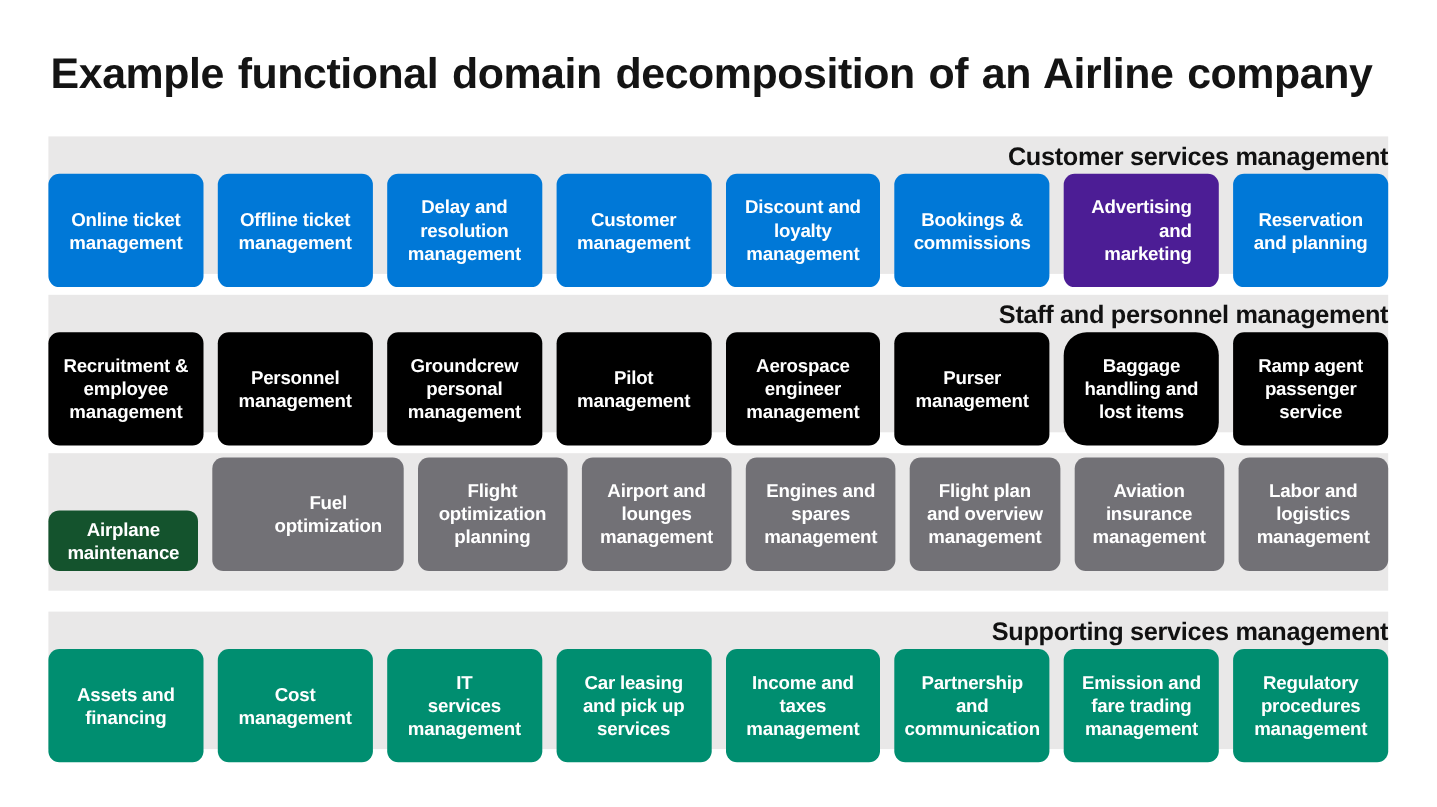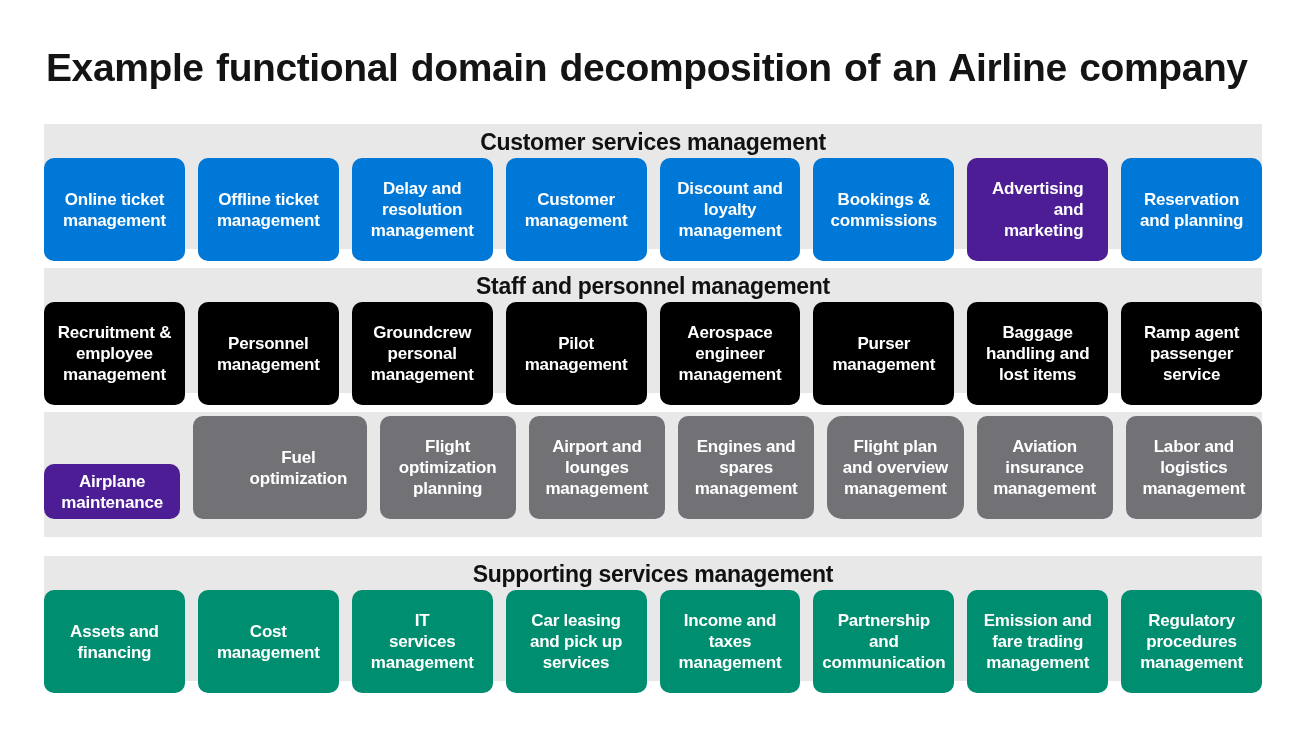--- a/index.html
+++ b/index.html
@@ -36,21 +36,21 @@
   }
   .band {
     height: 125px;
     margin-bottom: 19px;
     background: var(--band-bg, #E9E8E8);
     box-sizing: border-box;
     padding-top: 3px;
   }
   .band-header {
     display: block;
-    text-align: center;
+    text-align: right;
     font-size: 23px;
     line-height: 30px;
     font-weight: 700;
     letter-spacing: -0.3px;
     color: var(--header-text, #111111);
   }
   .boxes {
     display: flex;
     gap: 13px;
     margin-top: 1px;
@@ -114,44 +114,44 @@
           <div class="box" style="background: rgb(0, 0, 0);">Groundcrew
 personal
 management</div>
           <div class="box" style="background: rgb(0, 0, 0);">Pilot
 management</div>
           <div class="box" style="background: rgb(0, 0, 0);">Aerospace
 engineer
 management</div>
           <div class="box" style="background: rgb(0, 0, 0);">Purser
 management</div>
-          <div class="box" style="background: rgb(0, 0, 0);">Baggage
+          <div class="box" style="background: rgb(0, 0, 0); border-radius: 21px;">Baggage
 handling and
 lost items</div>
           <div class="box" style="background: rgb(0, 0, 0);">Ramp agent
 passenger
 service</div>
         </div>
   </section>
       <section class="band">
     <div class="boxes">
-          <div class="box" style="background: #4c1d95; margin-top: 48px;">Airplane
+          <div class="box" style="background: #14532d; margin-top: 48px;">Airplane
 maintenance</div>
           <div class="box" style="background: rgb(114, 113, 118); padding-left: 40px;">Fuel
 optimization</div>
           <div class="box" style="background: rgb(114, 113, 118);">Flight
 optimization
 planning</div>
           <div class="box" style="background: rgb(114, 113, 118);">Airport and
 lounges
 management</div>
           <div class="box" style="background: rgb(114, 113, 118);">Engines and
 spares
 management</div>
-          <div class="box" style="background: rgb(114, 113, 118); border-radius: 15px;">Flight plan
+          <div class="box" style="background: rgb(114, 113, 118);">Flight plan
 and overview
 management</div>
           <div class="box" style="background: rgb(114, 113, 118);">Aviation
 insurance
 management</div>
           <div class="box" style="background: rgb(114, 113, 118);">Labor and
 logistics
 management</div>
         </div>
   </section>

